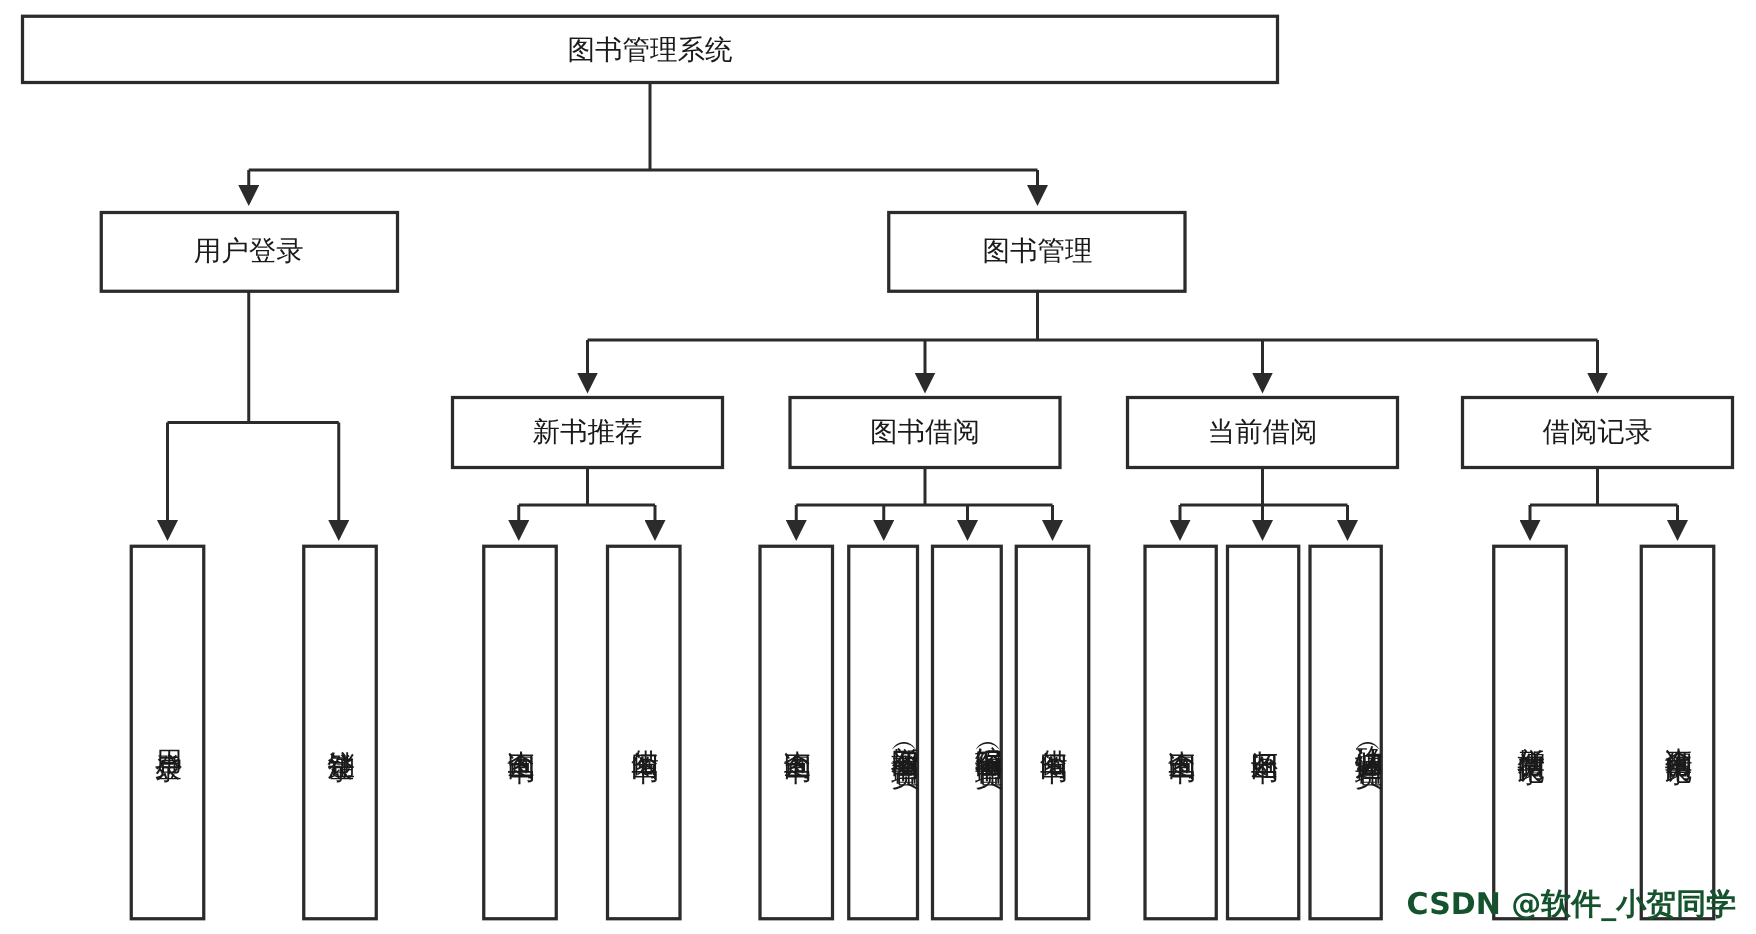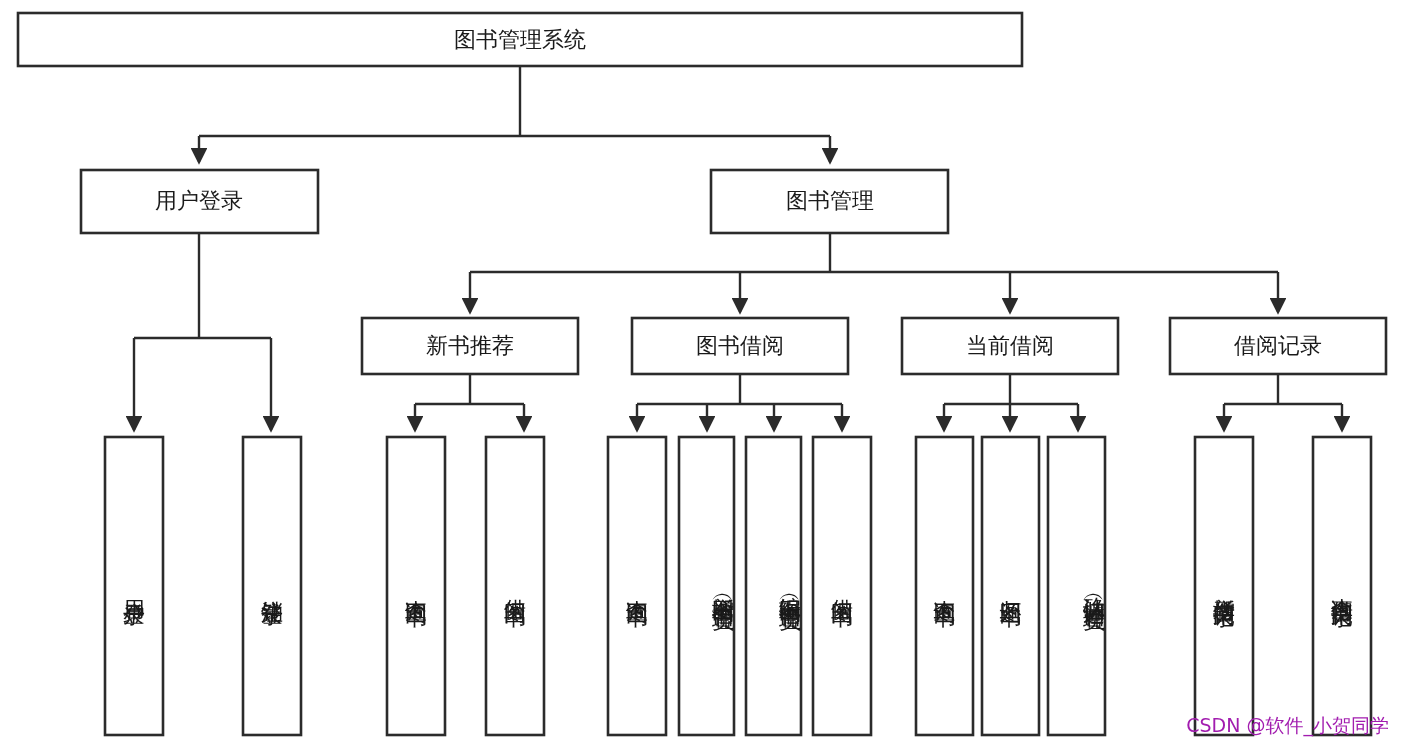--- a/index.html
+++ b/index.html
@@ -73,24 +73,25 @@
   }
   .leaf-label.centered {
     align-items: center;
     padding-top: 0;
   }
   .watermark {
     position: absolute;
     right: 16px;
     bottom: 8px;
     font-family: "DejaVu Sans", "Liberation Sans", sans-serif;
-    font-size: 19px;
-    color: #a21caf;
+    font-size: 24px;
+    color: #14532d;
     white-space: nowrap;
     pointer-events: none;
+    font-weight: bold;
   }
 </style>
 </head>
 <body>
 
 <div id="diagram-root">
 
   <svg id="tree-svg" viewBox="0 0 1405 747" xmlns="http://www.w3.org/2000/svg">
 
     <defs>

